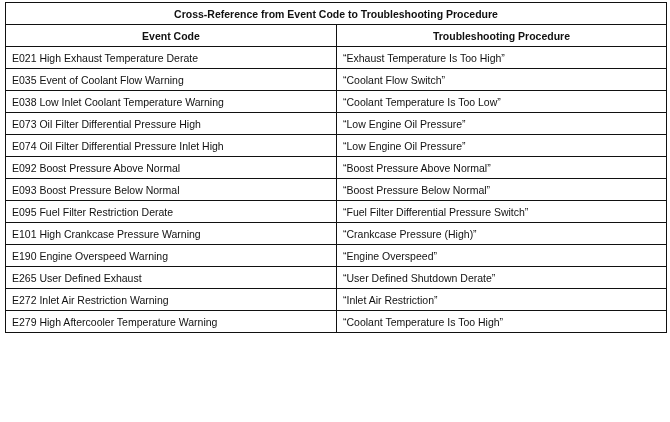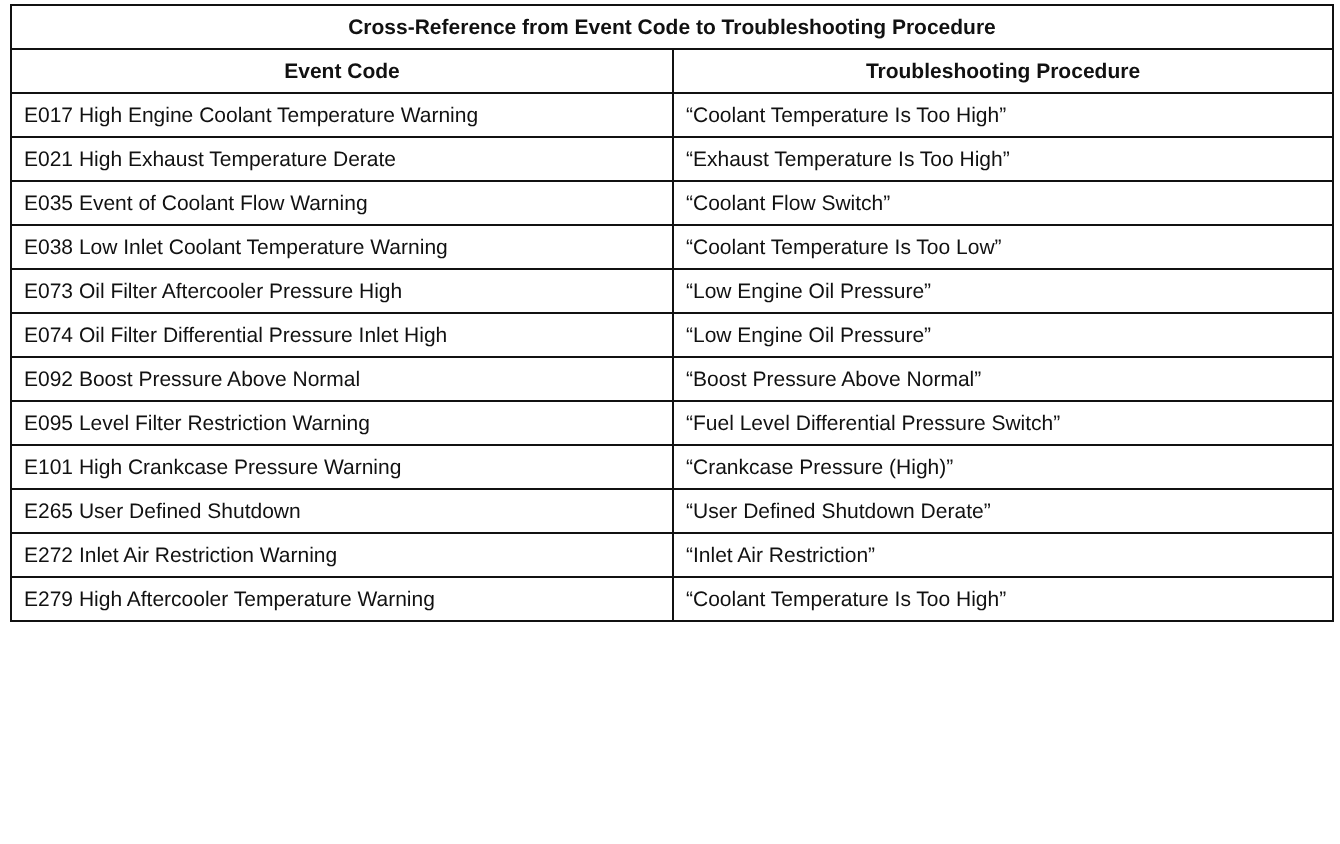--- a/index.html
+++ b/index.html
@@ -51,57 +51,61 @@
     <tr>
       <th colspan="2">Cross-Reference from Event Code to Troubleshooting Procedure</th>
     </tr>
     <tr>
       <th>Event Code</th>
       <th>Troubleshooting Procedure</th>
     </tr>
   </thead>
   <tbody id="rows">
       <tr>
-        <td>E017 High Engine Coolant Temperature Warning</td>
-        <td>“Coolant Temperature Is Too High”</td>
-      </tr>
-      <tr>
         <td>E021 High Exhaust Temperature Derate</td>
         <td>“Exhaust Temperature Is Too High”</td>
       </tr>
       <tr>
         <td>E035 Event of Coolant Flow Warning</td>
         <td>“Coolant Flow Switch”</td>
       </tr>
       <tr>
         <td>E038 Low Inlet Coolant Temperature Warning</td>
         <td>“Coolant Temperature Is Too Low”</td>
       </tr>
       <tr>
-        <td>E073 Oil Filter Aftercooler Pressure High</td>
+        <td>E073 Oil Filter Differential Pressure High</td>
         <td>“Low Engine Oil Pressure”</td>
       </tr>
       <tr>
         <td>E074 Oil Filter Differential Pressure Inlet High</td>
         <td>“Low Engine Oil Pressure”</td>
       </tr>
       <tr>
         <td>E092 Boost Pressure Above Normal</td>
         <td>“Boost Pressure Above Normal”</td>
       </tr>
       <tr>
-        <td>E095 Level Filter Restriction Warning</td>
-        <td>“Fuel Level Differential Pressure Switch”</td>
+        <td>E093 Boost Pressure Below Normal</td>
+        <td>“Boost Pressure Below Normal”</td>
+      </tr>
+      <tr>
+        <td>E095 Fuel Filter Restriction Derate</td>
+        <td>“Fuel Filter Differential Pressure Switch”</td>
       </tr>
       <tr>
         <td>E101 High Crankcase Pressure Warning</td>
         <td>“Crankcase Pressure (High)”</td>
       </tr>
       <tr>
-        <td>E265 User Defined Shutdown</td>
+        <td>E190 Engine Overspeed Warning</td>
+        <td>“Engine Overspeed”</td>
+      </tr>
+      <tr>
+        <td>E265 User Defined Exhaust</td>
         <td>“User Defined Shutdown Derate”</td>
       </tr>
       <tr>
         <td>E272 Inlet Air Restriction Warning</td>
         <td>“Inlet Air Restriction”</td>
       </tr>
       <tr>
         <td>E279 High Aftercooler Temperature Warning</td>
         <td>“Coolant Temperature Is Too High”</td>
       </tr>

